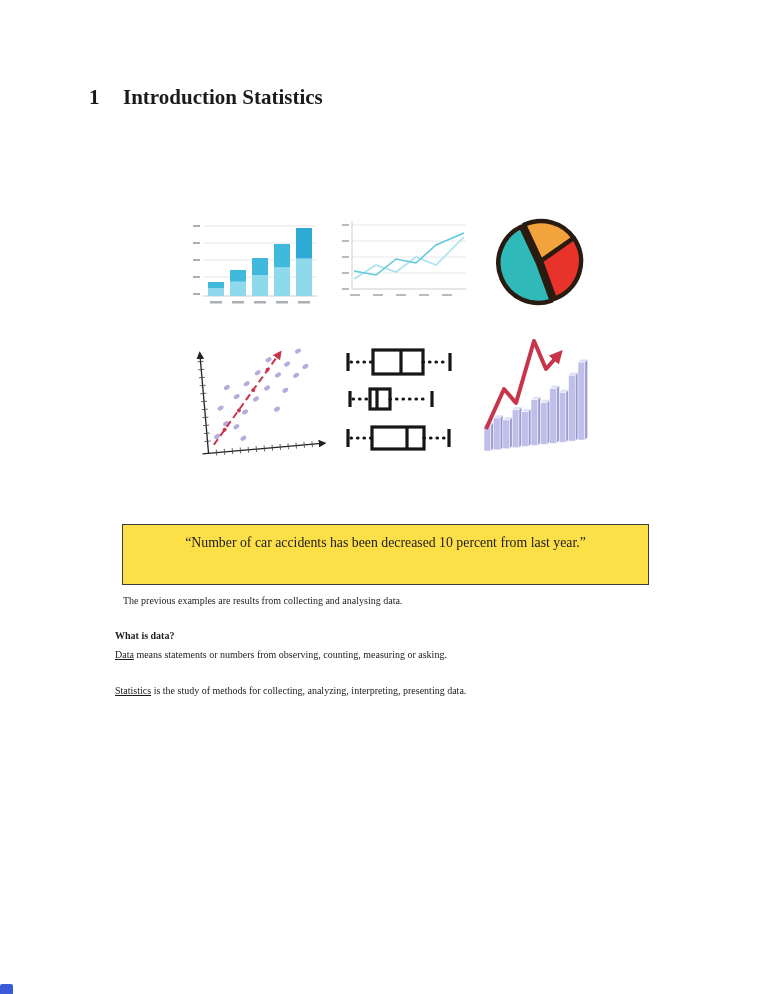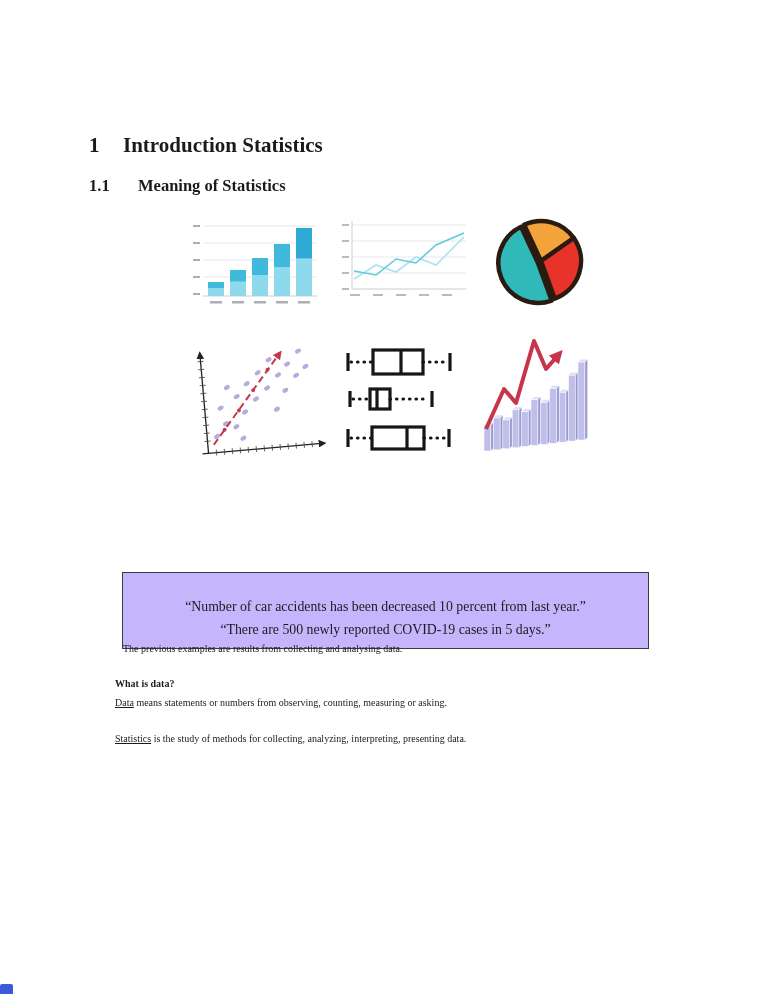--- a/index.html
+++ b/index.html
@@ -1,43 +1,40 @@
 <!DOCTYPE html>
 <html><head>
 <meta charset="utf-8">
 <style>
   html,body{margin:0;padding:0;background:#ffffff;}
   .page{position:relative;width:768px;height:994px;background:#ffffff;
         font-family:"Liberation Serif", serif;color:#1b1b1b;overflow:hidden;}
-  .abs{position:absolute;margin-top:48px;}
+  .abs{position:absolute;}
   .sec-title{font-size:21px;font-weight:bold;}
   .sec-num{display:inline-block;min-width:34px;}
   .subsec-title{font-size:16.5px;font-weight:bold;}
   .subsec-num{display:inline-block;min-width:49px;}
   .body-text{font-size:10px;line-height:1.3;}
   .bold{font-weight:bold;}
   .underline{text-decoration:underline;}
-  .quote-box{border:1px solid #3c3c3c;width:525px;height:53px;text-align:center;padding-top:22px;background:#c4b5fd;}
+  .quote-box{border:1px solid #3c3c3c;width:525px;height:53px;text-align:center;padding-top:6px;background:#fde047;}
   .quote-line{font-size:13.8px;line-height:23px;}
   .fig{position:absolute;}
   .figures-wrap{position:absolute;left:180px;top:205px;width:420px;height:270px;}
   .corner-artifact{position:absolute;left:0;bottom:0;width:13px;height:10px;background:#3b5bdb;border-radius:2px 2px 0 0;}
 </style>
 </head>
 <body>
 
 <div class="page">
 
   <div class="abs sec-title" style="left:89px;top:85px;">
     <span class="sec-num">1</span><span>Introduction Statistics</span>
   </div>
 
-  <div class="abs subsec-title" style="left:89px;top:128px;">
-    <span class="subsec-num">1.1</span><span>Meaning of Statistics</span>
-  </div>
 
   <div class="figures-wrap">
 
     <svg class="fig" style="left:5px;top:7px;" width="135" height="98" viewBox="0 0 135 98">
       <g stroke="#e4e8ea" stroke-width="1">
         <line x1="18" y1="14" x2="132" y2="14"></line>
           <line x1="18" y1="31" x2="132" y2="31"></line>
         <line x1="18" y1="48" x2="132" y2="48"></line>
           <line x1="18" y1="65" x2="132" y2="65"></line>
       </g>
@@ -237,21 +234,20 @@
         <rect x="96" y="37" width="6.8" height="78" fill="#bfbfe9"></rect>
           <polygon points="96,37 102.8,37 105.6,34.2 98.8,34.2" fill="#dedef6"></polygon>
           <polygon points="102.8,37 105.6,34.2 105.6,112.2 102.8,115" fill="#9898d2"></polygon>
       </g>
       <polyline points="4,104 22,64 34,78 52,16 64,44 78,28" fill="none" stroke="#c8354a" stroke-width="4" stroke-linejoin="round" marker-end="url(#arr-trend)"></polyline>
     </svg>
   </div>
 
   <div class="abs quote-box" style="left:122px;top:524px;">
     <div class="quote-line">“Number of car accidents has been decreased 10 percent from last year.”</div>
-    <div class="quote-line">“There are 500 newly reported COVID-19 cases in 5 days.”</div>
   </div>
 
   <div class="abs body-text" style="left:123px;top:594px;">The previous examples are results from collecting and analysing data.</div>
 
   <div class="abs body-text bold" style="left:115px;top:629px;">What is data?</div>
 
   <div class="abs body-text" style="left:115px;top:684px;">
     <span class="underline">Statistics</span><span> is the study of methods for collecting, analyzing, interpreting, presenting data.</span>
   </div>
 

